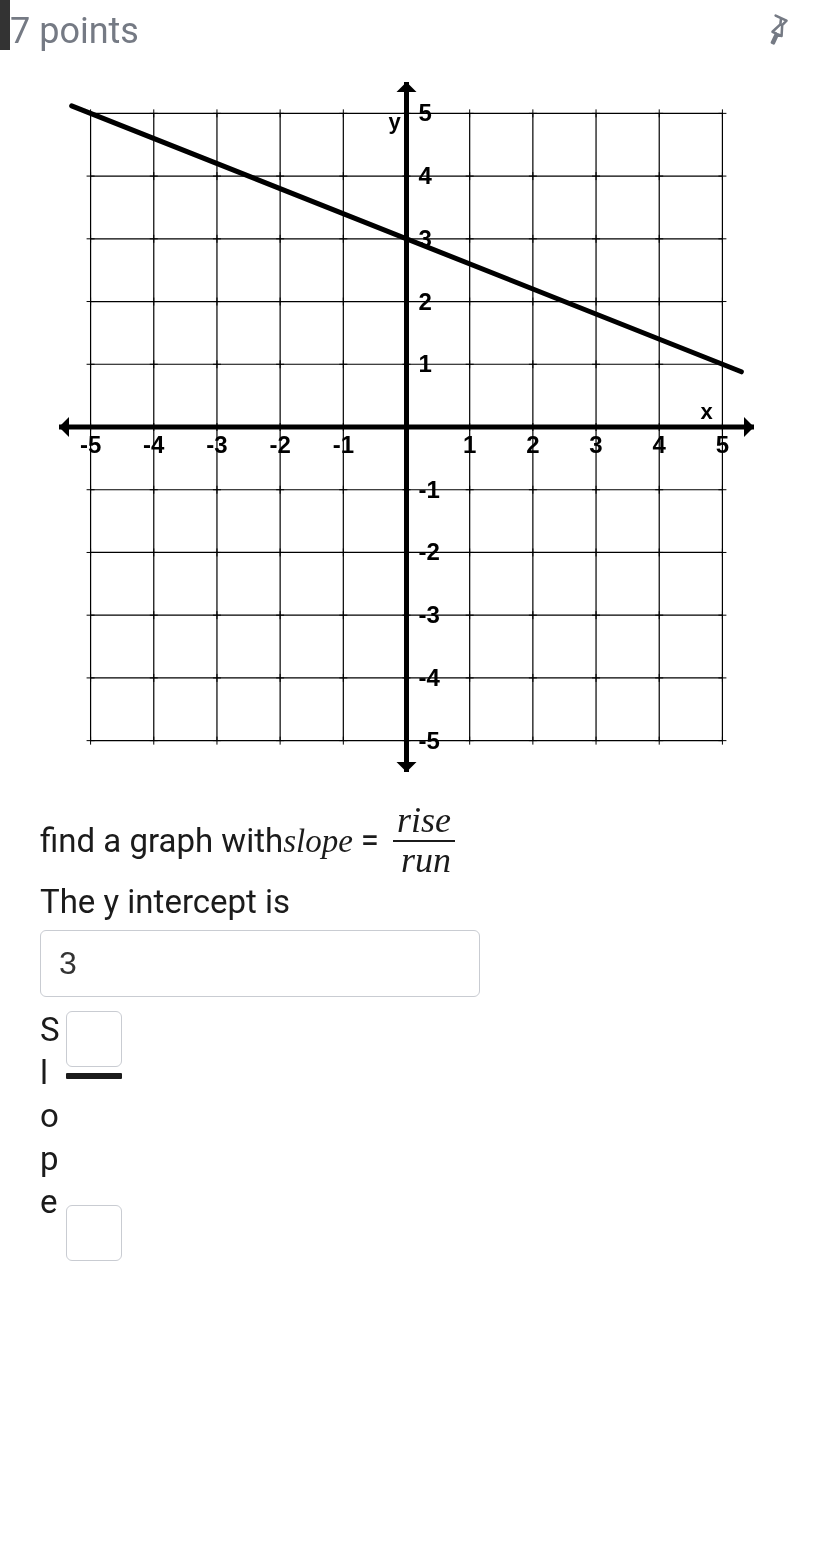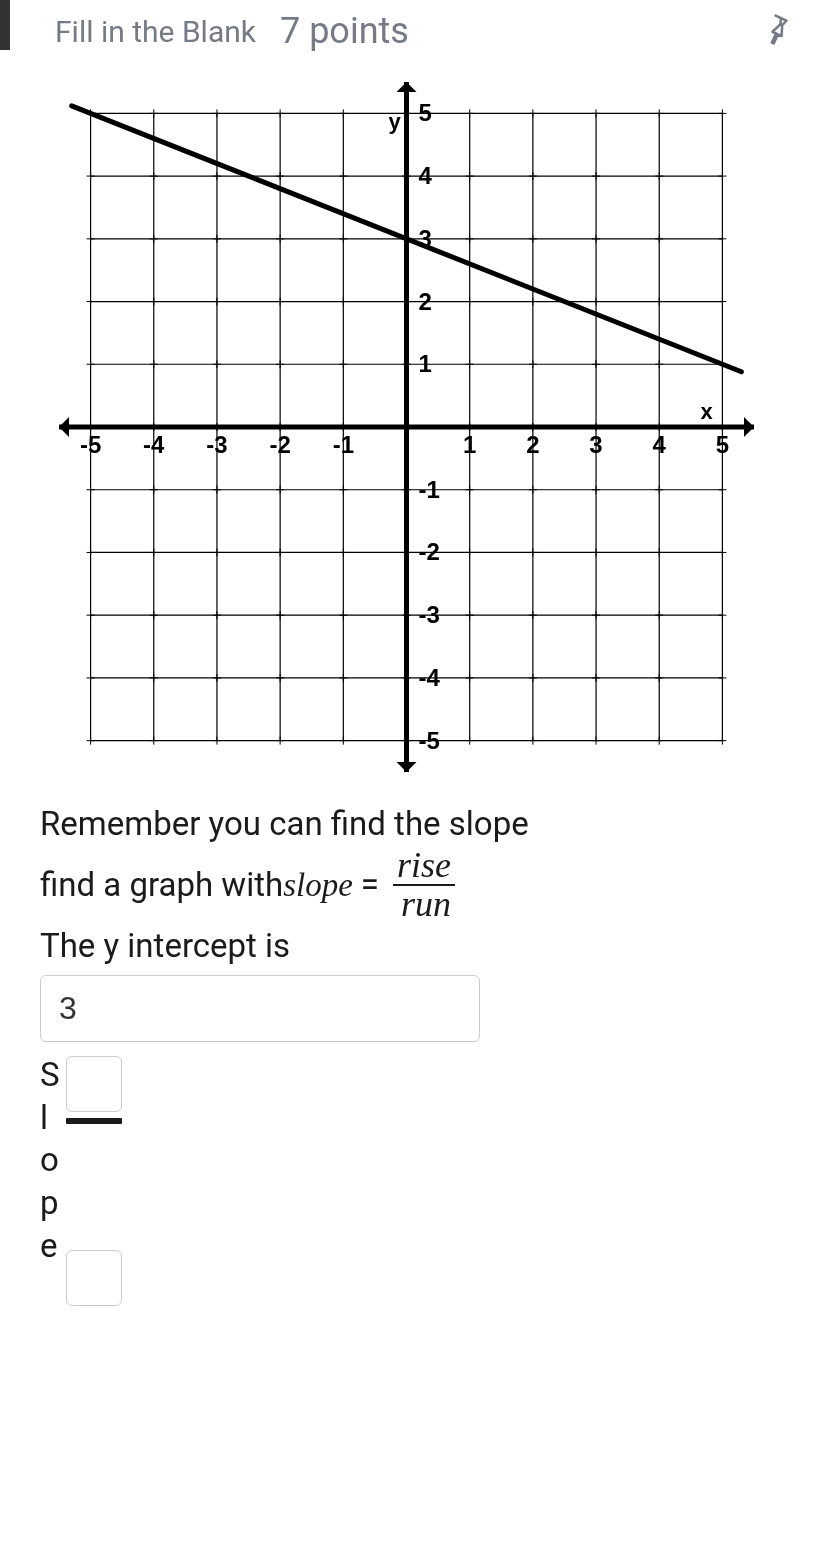--- a/index.html
+++ b/index.html
@@ -120,21 +120,20 @@
     }
     .sb-spacer { height: 120px; }
   </style>
 </head>
 <body>
 
 <div class="header-wrap">
   <div class="accent-bar"></div>
   <div class="header" style="flex:1;">
     <div class="header-left">
-      <span class="q-type">Fill in the Blank</span>
       <span class="q-points">7 points</span>
     </div>
     <span class="pin-icon">
       <svg width="34" height="34" viewBox="0 0 24 24" fill="none" stroke="#757a84" stroke-width="1.8" stroke-linecap="round" stroke-linejoin="round">
         <path d="M15 3l6 6-4 2-3 7-2-2-5 5-1-1 5-5-2-2 7-3 2-4z" transform="rotate(-20 12 12)"></path>
       </svg>
     </span>
   </div>
 </div>
 
@@ -432,23 +431,20 @@
         <text x="359.5" y="164.81818181818187" text-anchor="start" font-family="Arial" font-size="24" font-weight="bold" fill="#000">3</text>
         <text x="359.5" y="102.09090909090912" text-anchor="start" font-family="Arial" font-size="24" font-weight="bold" fill="#000">4</text>
         <text x="359.5" y="39.363636363636374" text-anchor="start" font-family="Arial" font-size="24" font-weight="bold" fill="#000">5</text>
         <text x="329.5" y="47.363636363636374" font-family="Arial" font-size="22" font-weight="bold" fill="#000">y</text>
         <text x="641.409090909091" y="337" font-family="Arial" font-size="22" font-weight="bold" fill="#000">x</text>
         <line x1="12.636363636363647" y1="23.836363636363558" x2="682.3636363636365" y2="289.8" stroke="#000" stroke-width="5" stroke-linecap="round"></line>
       </svg>
   </div>
 
   <div class="prompt">
-    <div>
-      <span>Remember you can find the slope</span>
-    </div>
     <div style="display:flex;align-items:center;flex-wrap:wrap;">
       <span>find a graph with </span>
       <span class="math-i">slope</span>
       <span style="padding:0 8px;"> = </span>
       <span class="frac">
         <span class="num">rise</span>
         <span class="den">run</span>
       </span>
     </div>
     <div style="">

